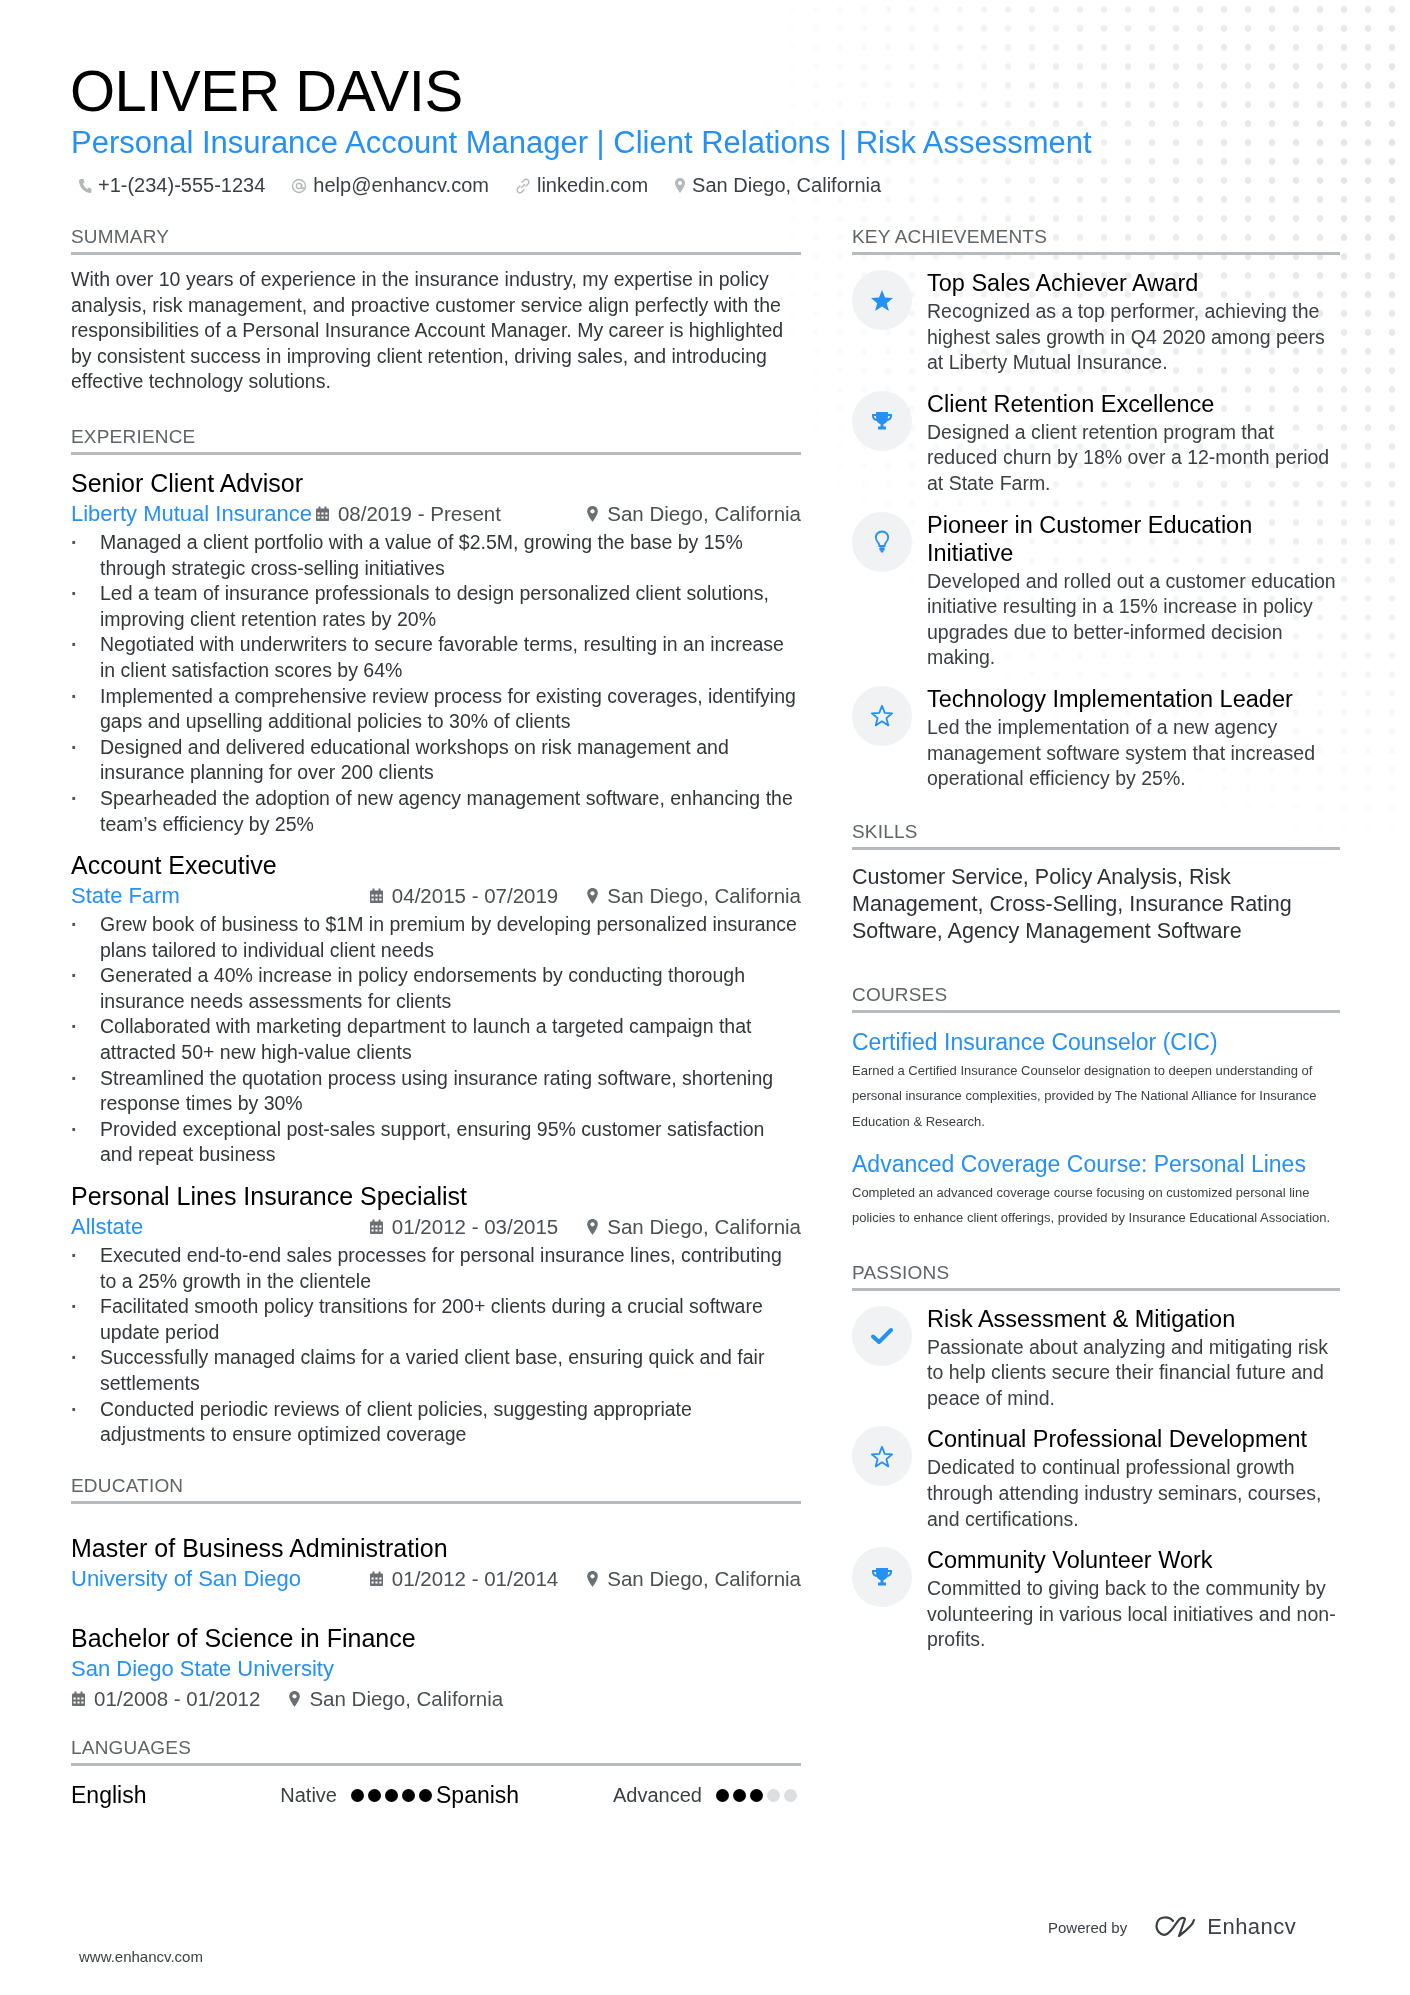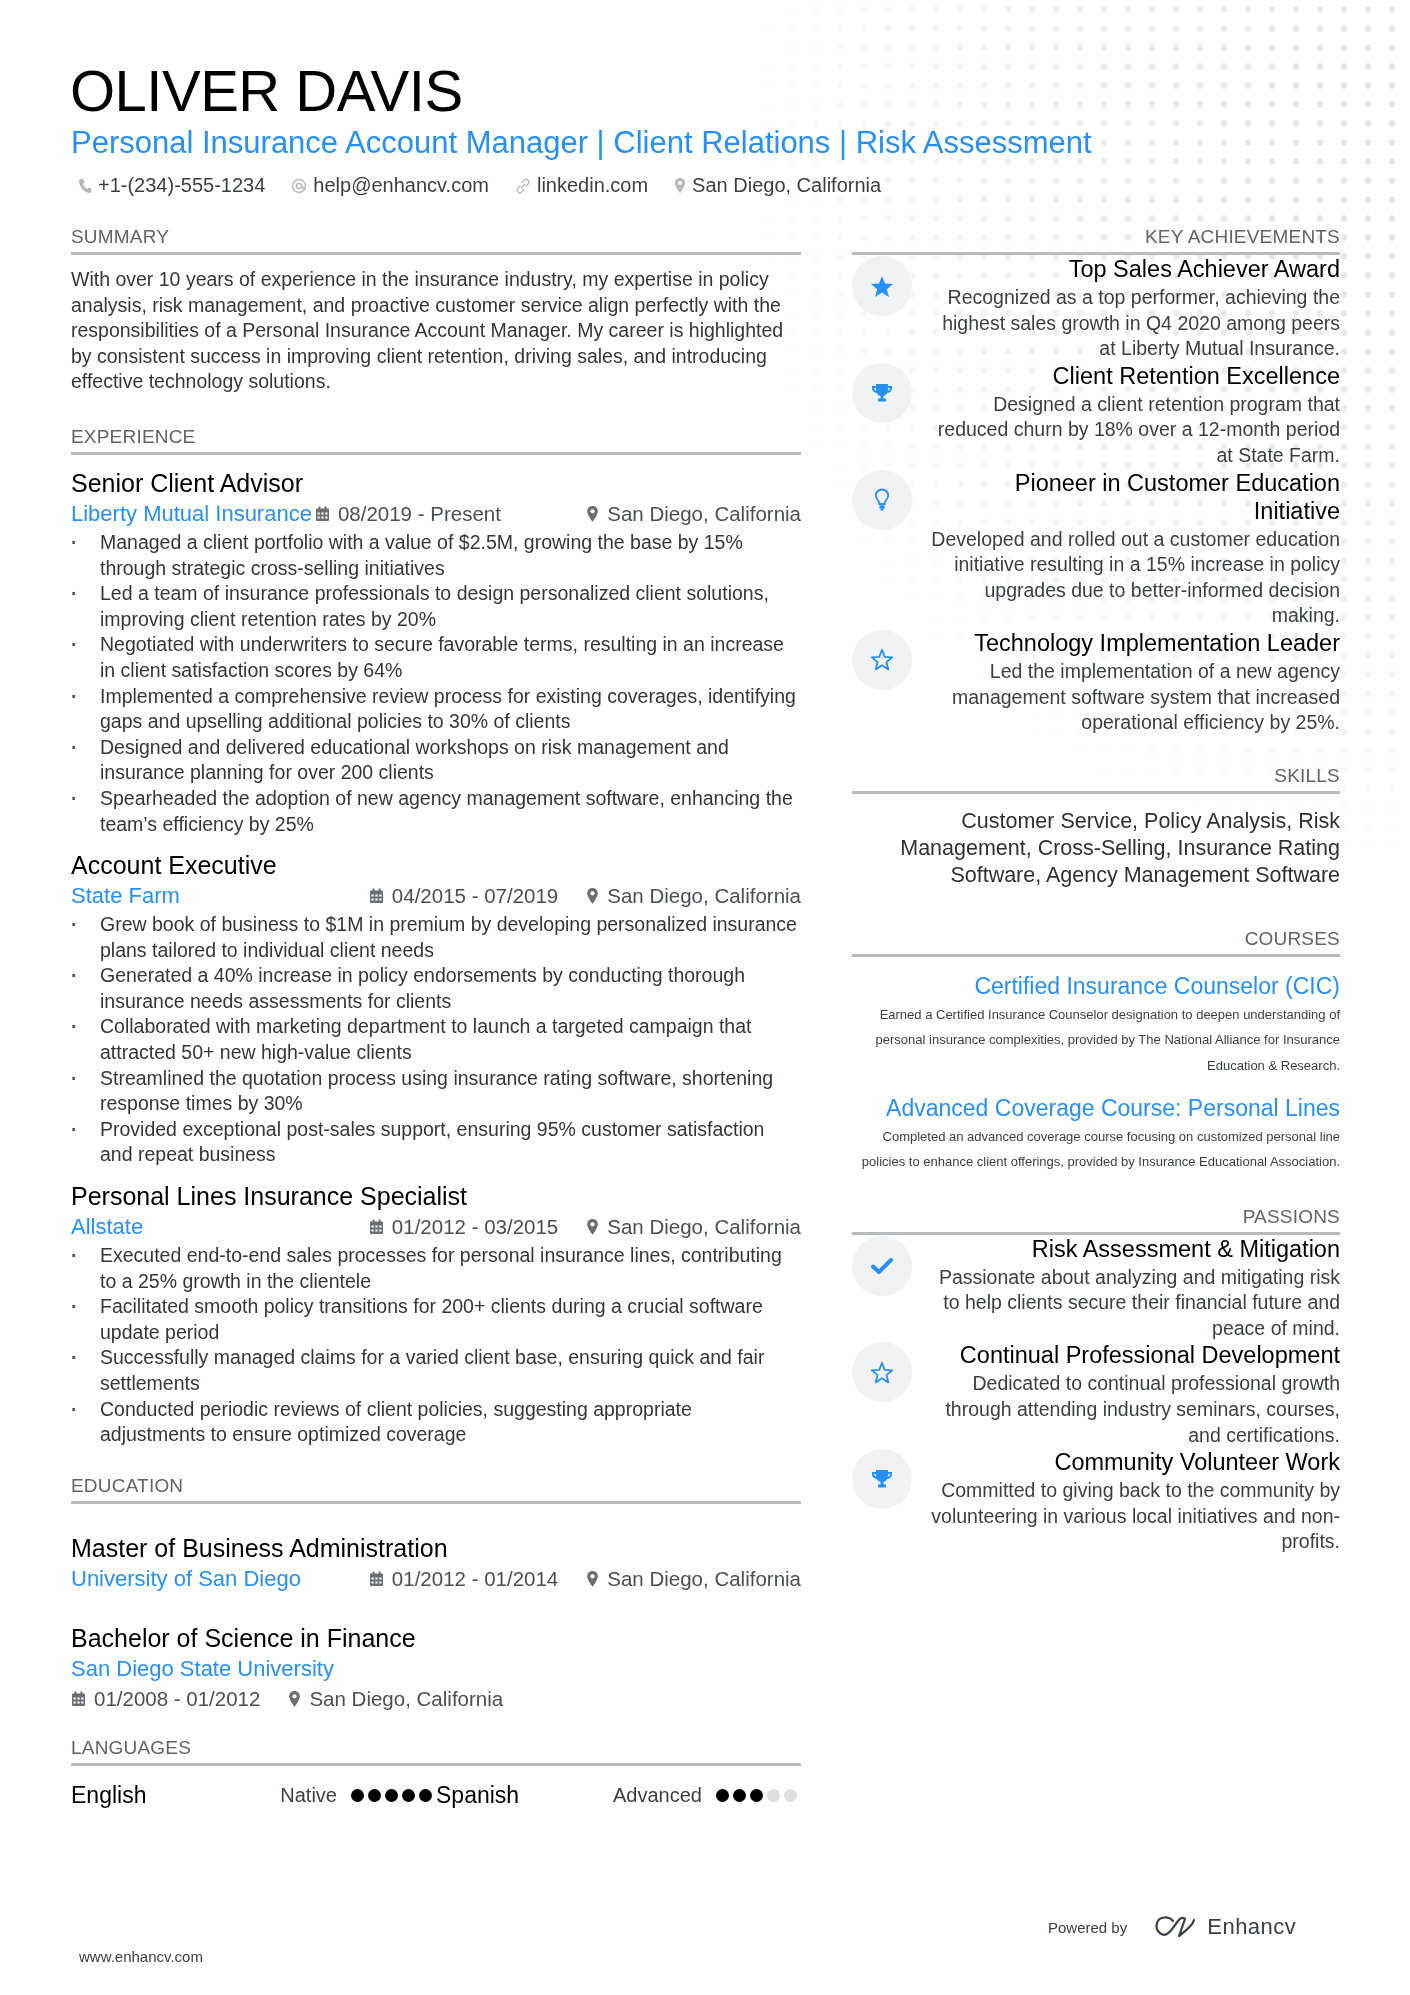--- a/index.html
+++ b/index.html
@@ -19,21 +19,21 @@
 
   
   .name { position: absolute; left: 70px; top: 58px; font-size: 58px; line-height: 66px; color: #000; font-weight: 400; letter-spacing: -0.5px; }
   .headline { position: absolute; left: 71px; top: 124px; font-size: 31px; line-height: 38px; color: #2590f6; white-space: nowrap; }
   .contacts { position: absolute; left: 78px; top: 174px; display: flex; align-items: center; font-size: 20px; color: #3a3f44; white-space: nowrap; }
   .contact { display: flex; align-items: center; margin-right: 26px; }
   .contact svg { margin-right: 6px; }
 
   
   .col-left { position: absolute; left: 71px; top: 225px; width: 730px; }
-  .col-right { position: absolute; left: 852px; top: 225px; width: 488px; text-align: right; }
+  .col-right { position: absolute; left: 852px; top: 225px; width: 488px; }
 
   .sec-title { font-size: 19px; color: #5f6468; letter-spacing: 0.2px; text-transform: uppercase; line-height: 24px; padding-bottom: 3px; border-bottom: 3px solid #b8bbbd; }
 
   .summary-text { margin-top: 12px; font-size: 19.5px; line-height: 25.6px; color: #33373b; }
 
   .job { margin-top: 12px; }
   .job-title { font-size: 25px; line-height: 32px; color: #000; }
   .job-meta { display: flex; align-items: center; font-size: 20.5px; line-height: 30px; color: #4a4f54; white-space: nowrap; }
   .job-meta .company { color: #2590f6; font-size: 22px; }
   .meta-right { margin-left: auto; display: flex; align-items: center; }
@@ -49,21 +49,21 @@
 
   .langs { display: flex; align-items: center; margin-top: 16px; font-size: 22px; }
   .lang { display: flex; align-items: center; width: 365px; }
   .lang-name { color: #000; width: 180px; font-size: 23px; }
   .lang-level { color: #3a3f44; font-size: 20px; margin-left: auto; margin-right: 14px; }
   .dots-row { display: flex; }
   .ldot { width: 13px; height: 13px; border-radius: 50%; background: #000; margin-right: 4px; }
   .ldot.off { background: #dcdedf; }
 
   
-  .ach { display: flex; }
+  .ach { display: flex; margin-top: 14px; }
   .ach-icon { flex: 0 0 60px; width: 60px; height: 60px; border-radius: 50%; background: #f1f2f3; display: flex; align-items: center; justify-content: center; margin-right: 15px; margin-top: 1px; }
   .ach-body { flex: 1; }
   .ach-title { font-size: 23.5px; line-height: 28px; color: #000; }
   .ach-desc { font-size: 19.5px; line-height: 25.6px; color: #3a3f44; margin-top: 2px; }
 
   .skills-text { margin-top: 14px; font-size: 21.5px; line-height: 27px; color: #2d3135; }
 
   .course { margin-top: 14px; }
   .course-title { font-size: 23px; line-height: 30px; color: #2590f6; }
   .course-desc { font-size: 13px; line-height: 25.6px; color: #3a3f44; margin-top: 1px; }

